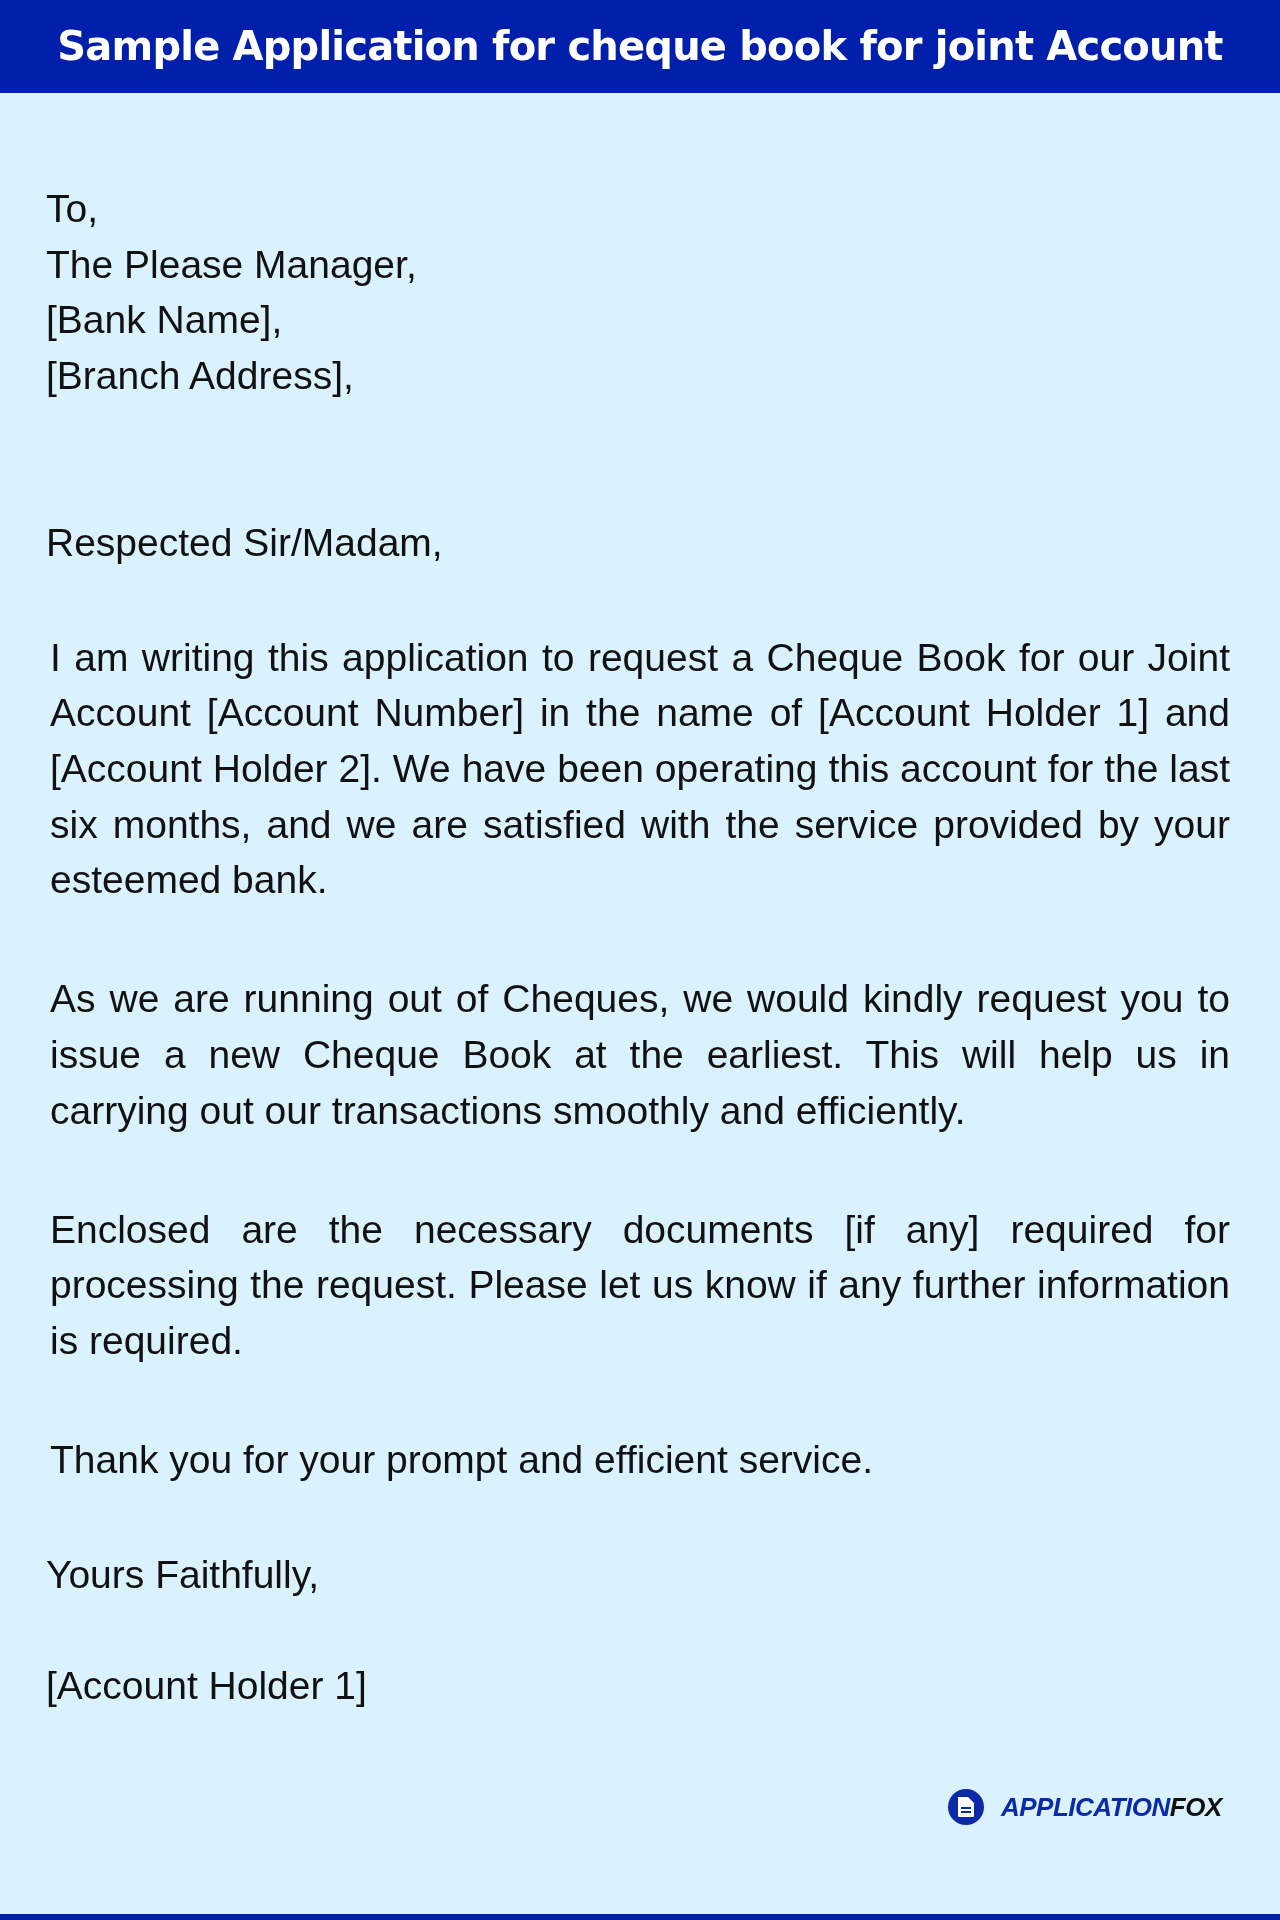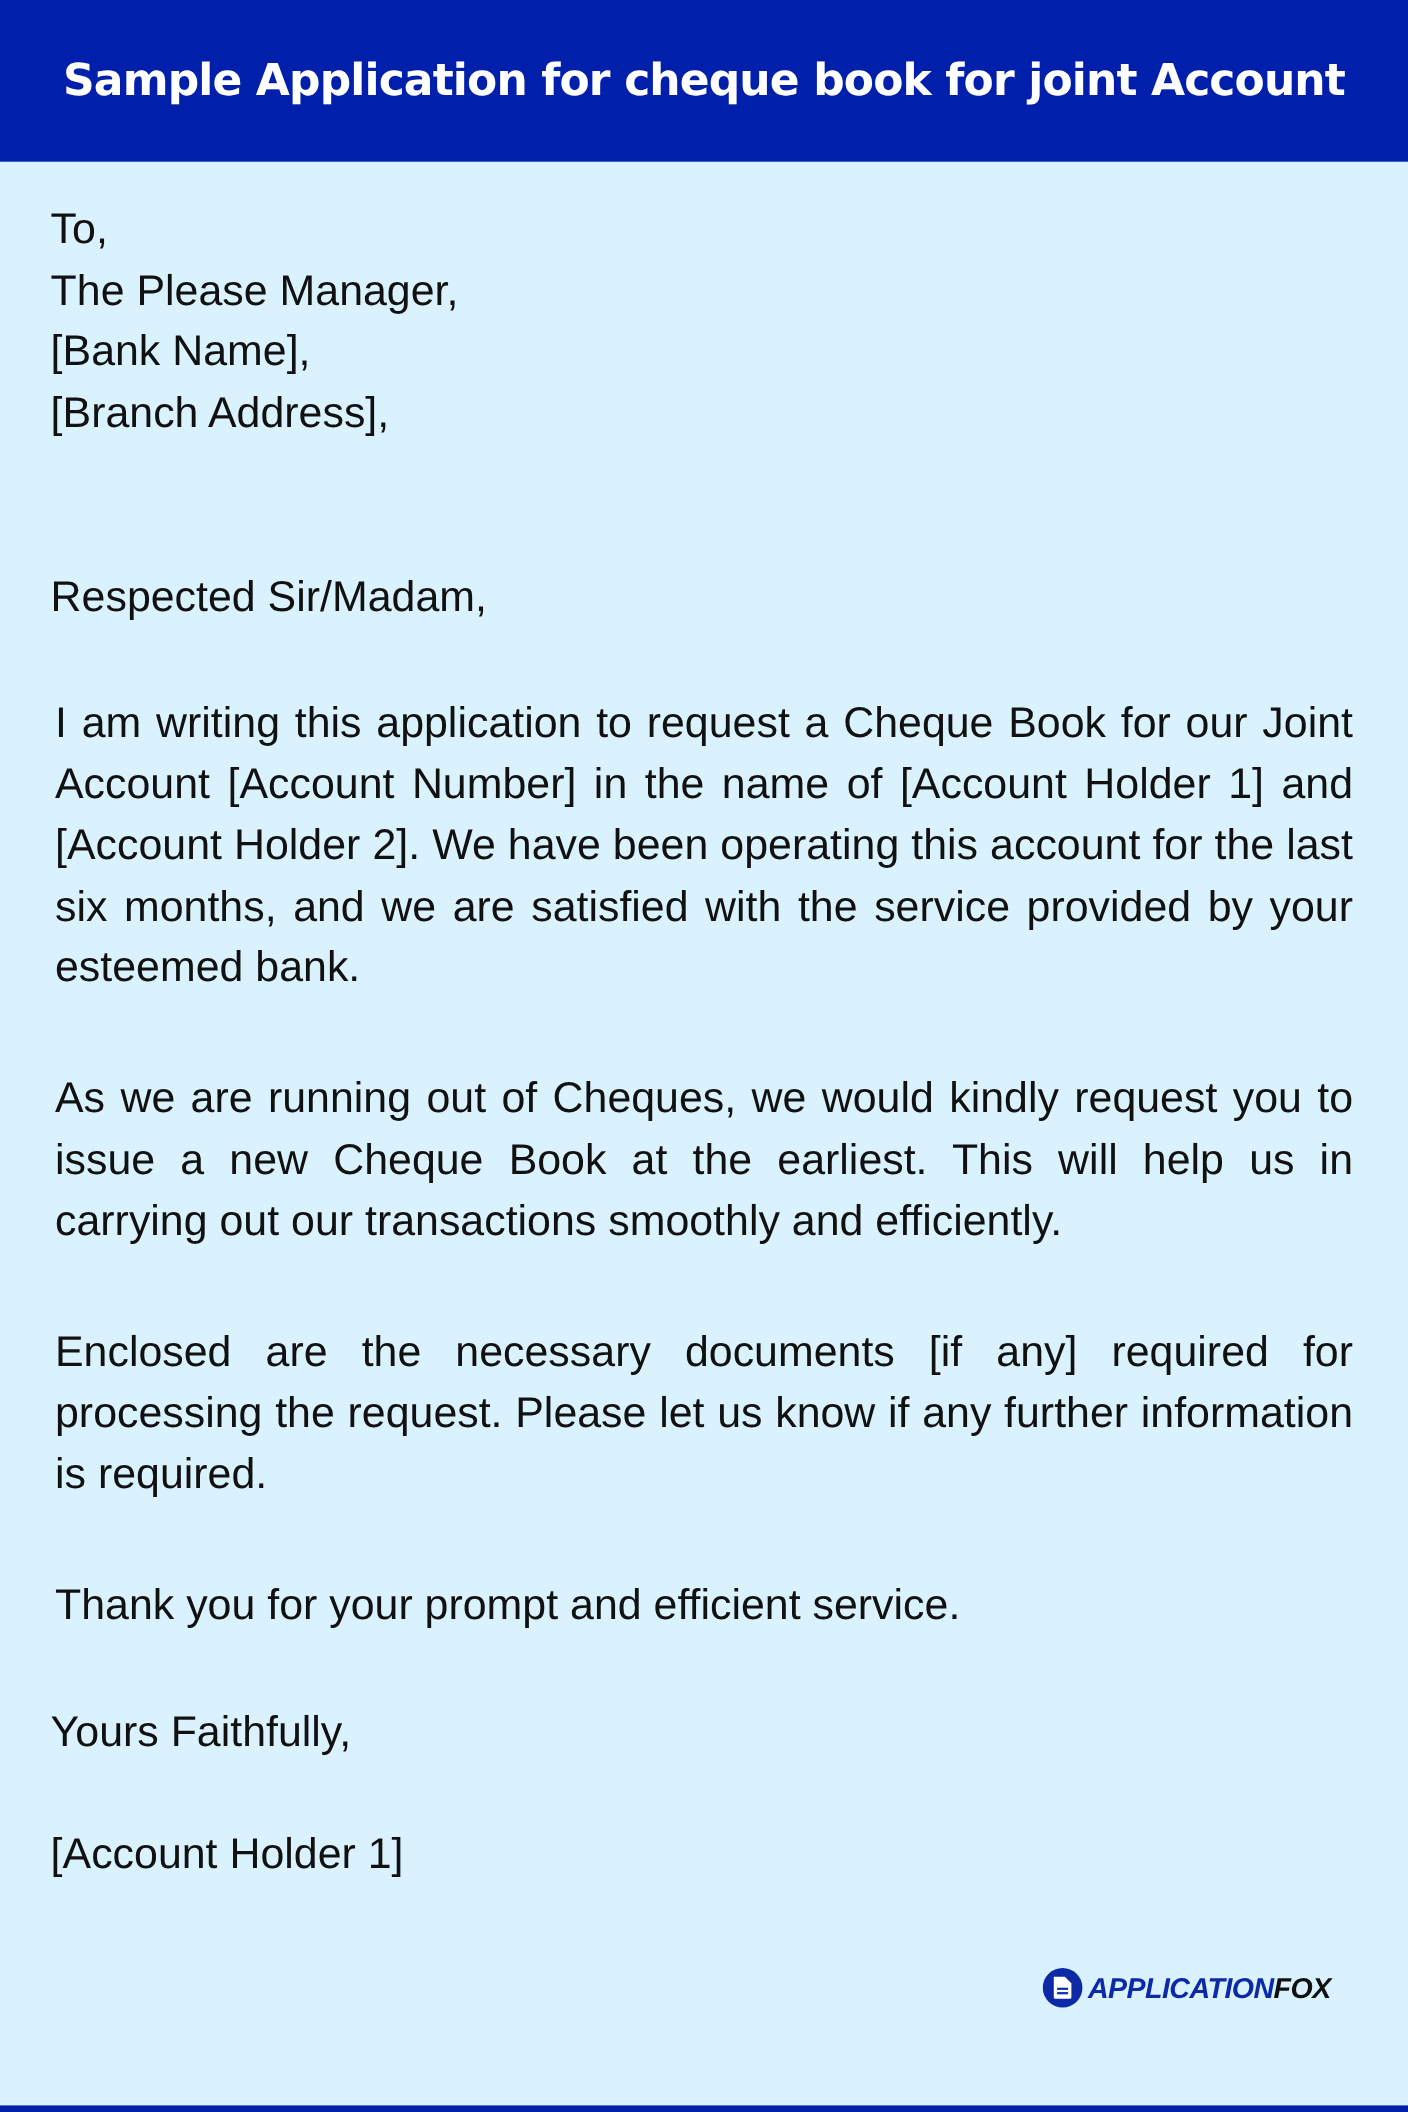--- a/index.html
+++ b/index.html
@@ -9,21 +9,21 @@
       background: #d9f2fd;
       position: relative;
       overflow: hidden;
       font-family: "Liberation Sans", "DejaVu Sans", sans-serif;
       color: #111111;
     }
     .header {
       position: absolute;
       left: 0; top: 0;
       width: 1280px;
-      height: 147px;
+      height: 93px;
       background: #001faa;
       display: flex;
       align-items: center;
       justify-content: center;
     }
     .header-title {
       color: #ffffff;
       font-family: "DejaVu Sans", "Liberation Sans", sans-serif;
       font-weight: bold;
       font-size: 40px;
@@ -45,20 +45,21 @@
       text-align: justify;
       text-align-last: left;
       margin: 4px;
     }
     .logo {
       position: absolute;
       left: 948px;
       top: 1789px;
       display: flex;
       align-items: center;
+      gap: 12px;
     }
     .logo-badge {
       width: 36px; height: 36px;
       border-radius: 50%;
       background: #0c2aa6;
       display: flex;
       align-items: center;
       justify-content: center;
       margin-right: 5px;
     }

